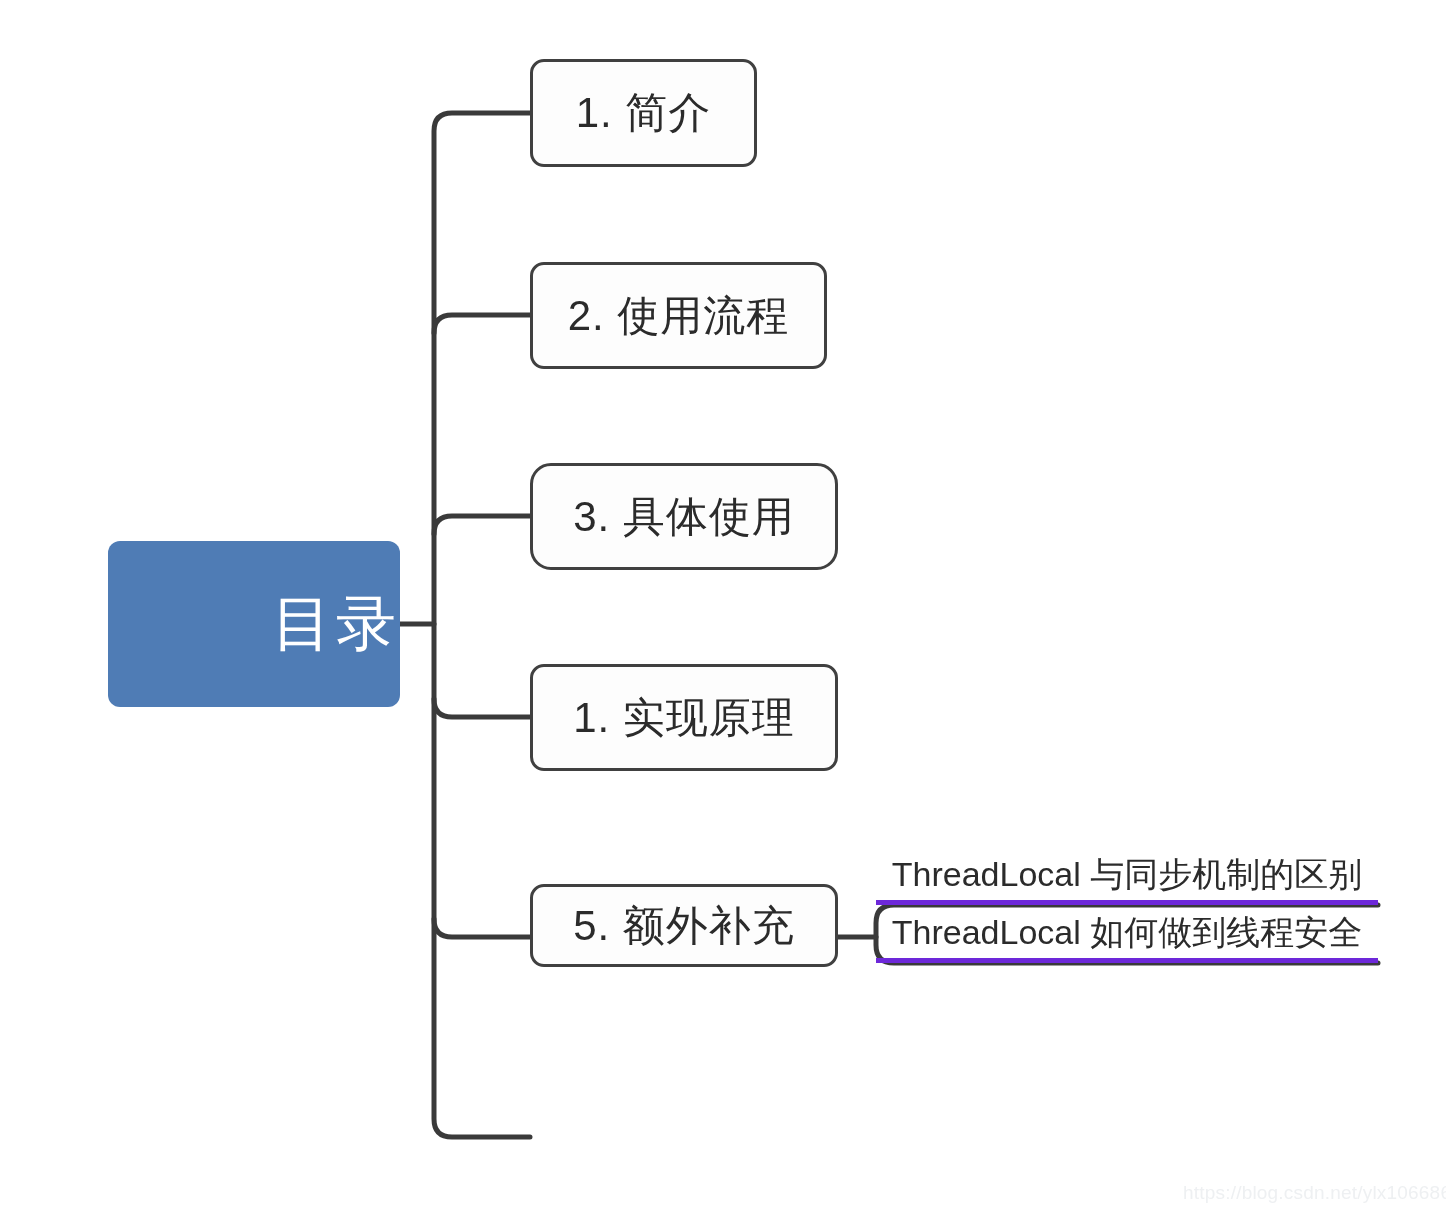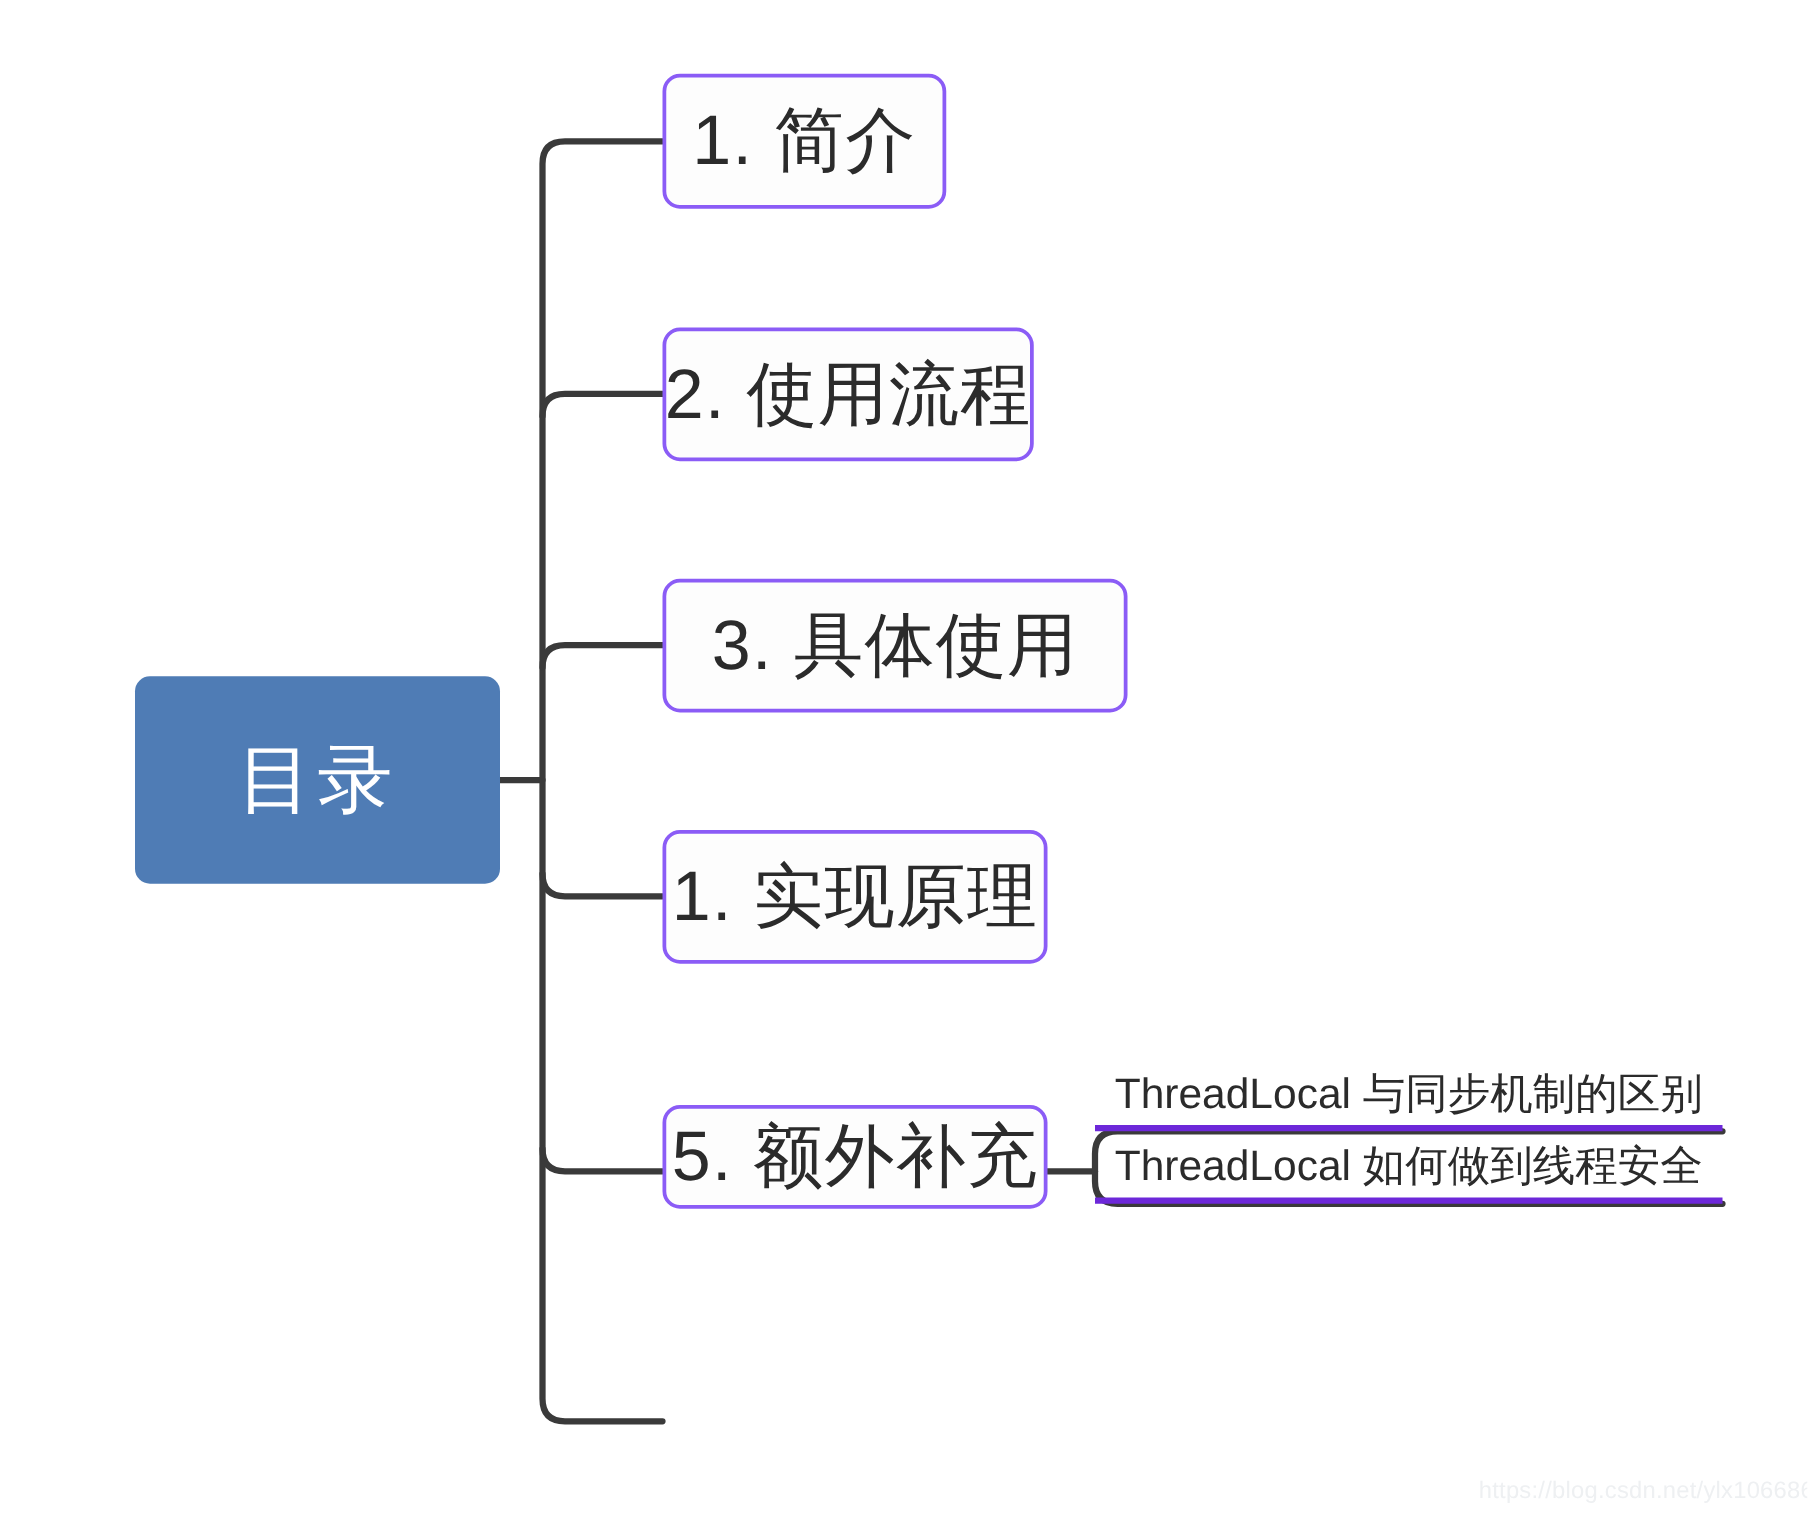--- a/index.html
+++ b/index.html
@@ -24,25 +24,25 @@
     width: 1446px;
     height: 1212px;
     pointer-events: none;
   }
   .node {
     position: absolute;
     box-sizing: border-box;
     display: flex;
     align-items: center;
     justify-content: center;
-    border: 3px solid #8b5cf6;
+    border: 3px solid #404040;
     border-radius: 14px;
     background: #fdfdfd;
     color: #2b2b2b;
-    font-size: 56px;
+    font-size: 42px;
     letter-spacing: 1px;
     white-space: nowrap;
   }
   .node-root {
     position: absolute;
     box-sizing: border-box;
     display: flex;
     align-items: center;
     justify-content: center;
     border: none;
@@ -87,33 +87,33 @@
       <path d="M530 315 L452 315 Q434 315 434 333"></path>
       <path d="M530 516 L452 516 Q434 516 434 534"></path>
       <path d="M530 717 L452 717 Q434 717 434 699"></path>
       <path d="M530 937 L452 937 Q434 937 434 919"></path>
 
       <path d="M838 937 L876 937"></path>
       <path d="M1378 905 L894 905 Q876 905 876 923 L876 945 Q876 963 894 963 L1378 963"></path>
     </g>
   </svg>
 
-  <div class="node-root" style="left:108px; top:541px; width:292px; height:166px;">
+  <div class="node-root" style="left:108px; top:541px; width:292px; height:166px;justify-content:flex-end;">
     <span>目录</span>
   </div>
 
   <div class="node" style="left:530px; top:59px; width:227px; height:108px;">
     <span>1. 简介</span>
   </div>
 
   <div class="node" style="left:530px; top:262px; width:297px; height:107px;">
     <span>2. 使用流程</span>
   </div>
 
-  <div class="node" style="left:530px; top:463px; width:372px; height:107px;">
+  <div class="node" style="left:530px; top:463px; width:308px; height:107px;border-radius:21px;">
     <span>3. 具体使用</span>
   </div>
 
   <div class="node" style="left:530px; top:664px; width:308px; height:107px;">
     <span>1. 实现原理</span>
   </div>
 
   <div class="node" style="left:530px; top:884px; width:308px; height:83px;">
     <span>5. 额外补充</span>
   </div>

